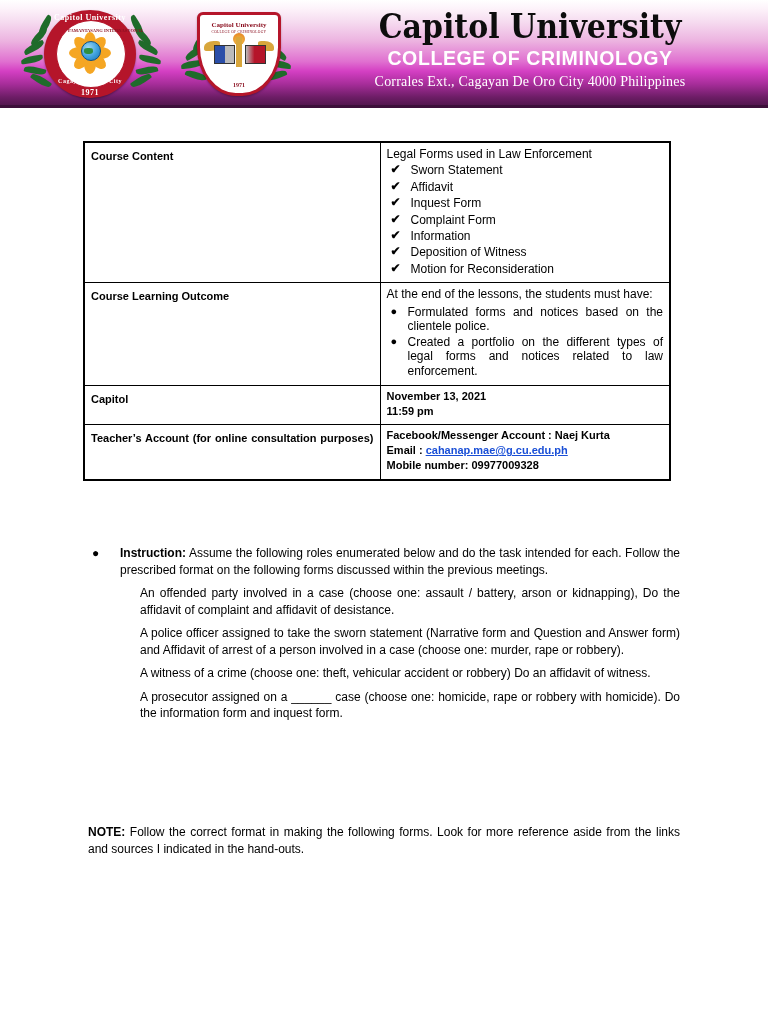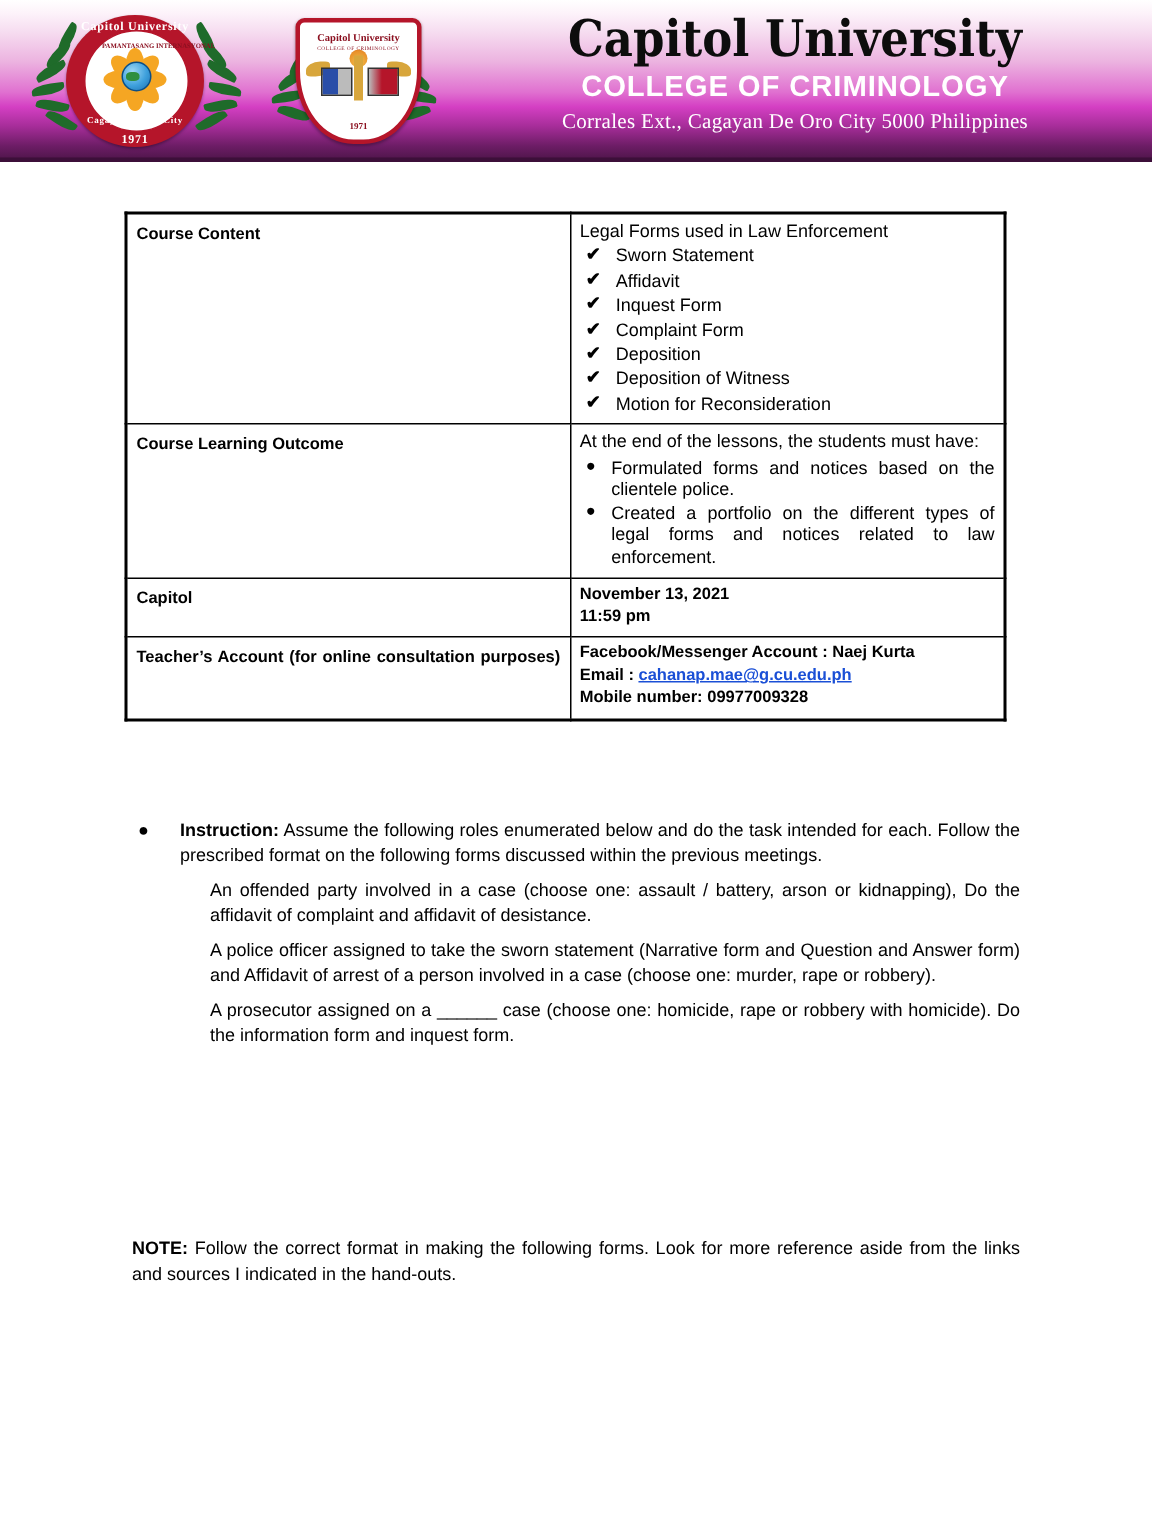--- a/index.html
+++ b/index.html
@@ -469,21 +469,21 @@
       <div class="torch"></div>
       <div class="book-l"></div>
       <div class="book-r"></div>
       <div class="s-year">1971</div>
     </div>
   </div>
 
   <div class="header-text">
     <div class="uni-name">Capitol University</div>
     <div class="college-name">COLLEGE OF CRIMINOLOGY</div>
-    <div class="address-line">Corrales Ext., Cagayan De Oro City 5000 Philippines</div>
+    <div class="address-line">Corrales Ext., Cagayan De Oro City 4000 Philippines</div>
   </div>
 </div>
 
 <div class="page-body">
 
   <table class="course-table">
     <colgroup>
         <col class="col-label">
         <col class="col-value">
       </colgroup>
@@ -505,21 +505,21 @@
             <li>
               <span class="tick">✔</span>
               <span>Inquest Form</span>
             </li>
             <li>
               <span class="tick">✔</span>
               <span>Complaint Form</span>
             </li>
             <li>
               <span class="tick">✔</span>
-              <span>Deposition</span>
+              <span>Information</span>
             </li>
             <li>
               <span class="tick">✔</span>
               <span>Deposition of Witness</span>
             </li>
             <li>
               <span class="tick">✔</span>
               <span>Motion for Reconsideration</span>
             </li>
           </ul>
@@ -568,20 +568,21 @@
     </tbody>
   </table>
 
   <div class="instructions">
     <div class="instr-bullet">
       <span class="dot">●</span><b>Instruction:</b><span> Assume the following roles enumerated below and do the task intended for each. Follow the prescribed format on the following forms discussed within the previous meetings.</span>
     </div>
 
     <div class="role-item">An offended party involved in a case (choose one: assault / battery, arson or kidnapping), Do the affidavit of complaint and affidavit of desistance.</div>
     <div class="role-item">A police officer assigned to take the sworn statement (Narrative form and Question and Answer form) and Affidavit of arrest of a person involved in a case (choose one: murder, rape or robbery).</div>
+    <div class="role-item">A witness of a crime (choose one: theft, vehicular accident or robbery) Do an affidavit of witness.</div>
     <div class="role-item">A prosecutor assigned on a ______ case (choose one: homicide, rape or robbery with homicide). Do the information form and inquest form.</div>
   </div>
 
   <div class="note-block">
     <b>NOTE:</b><span> Follow the correct format in making the following forms. Look for more reference aside from the links and sources I indicated in the hand-outs.</span>
   </div>
 
 </div>
 
 </body></html>

